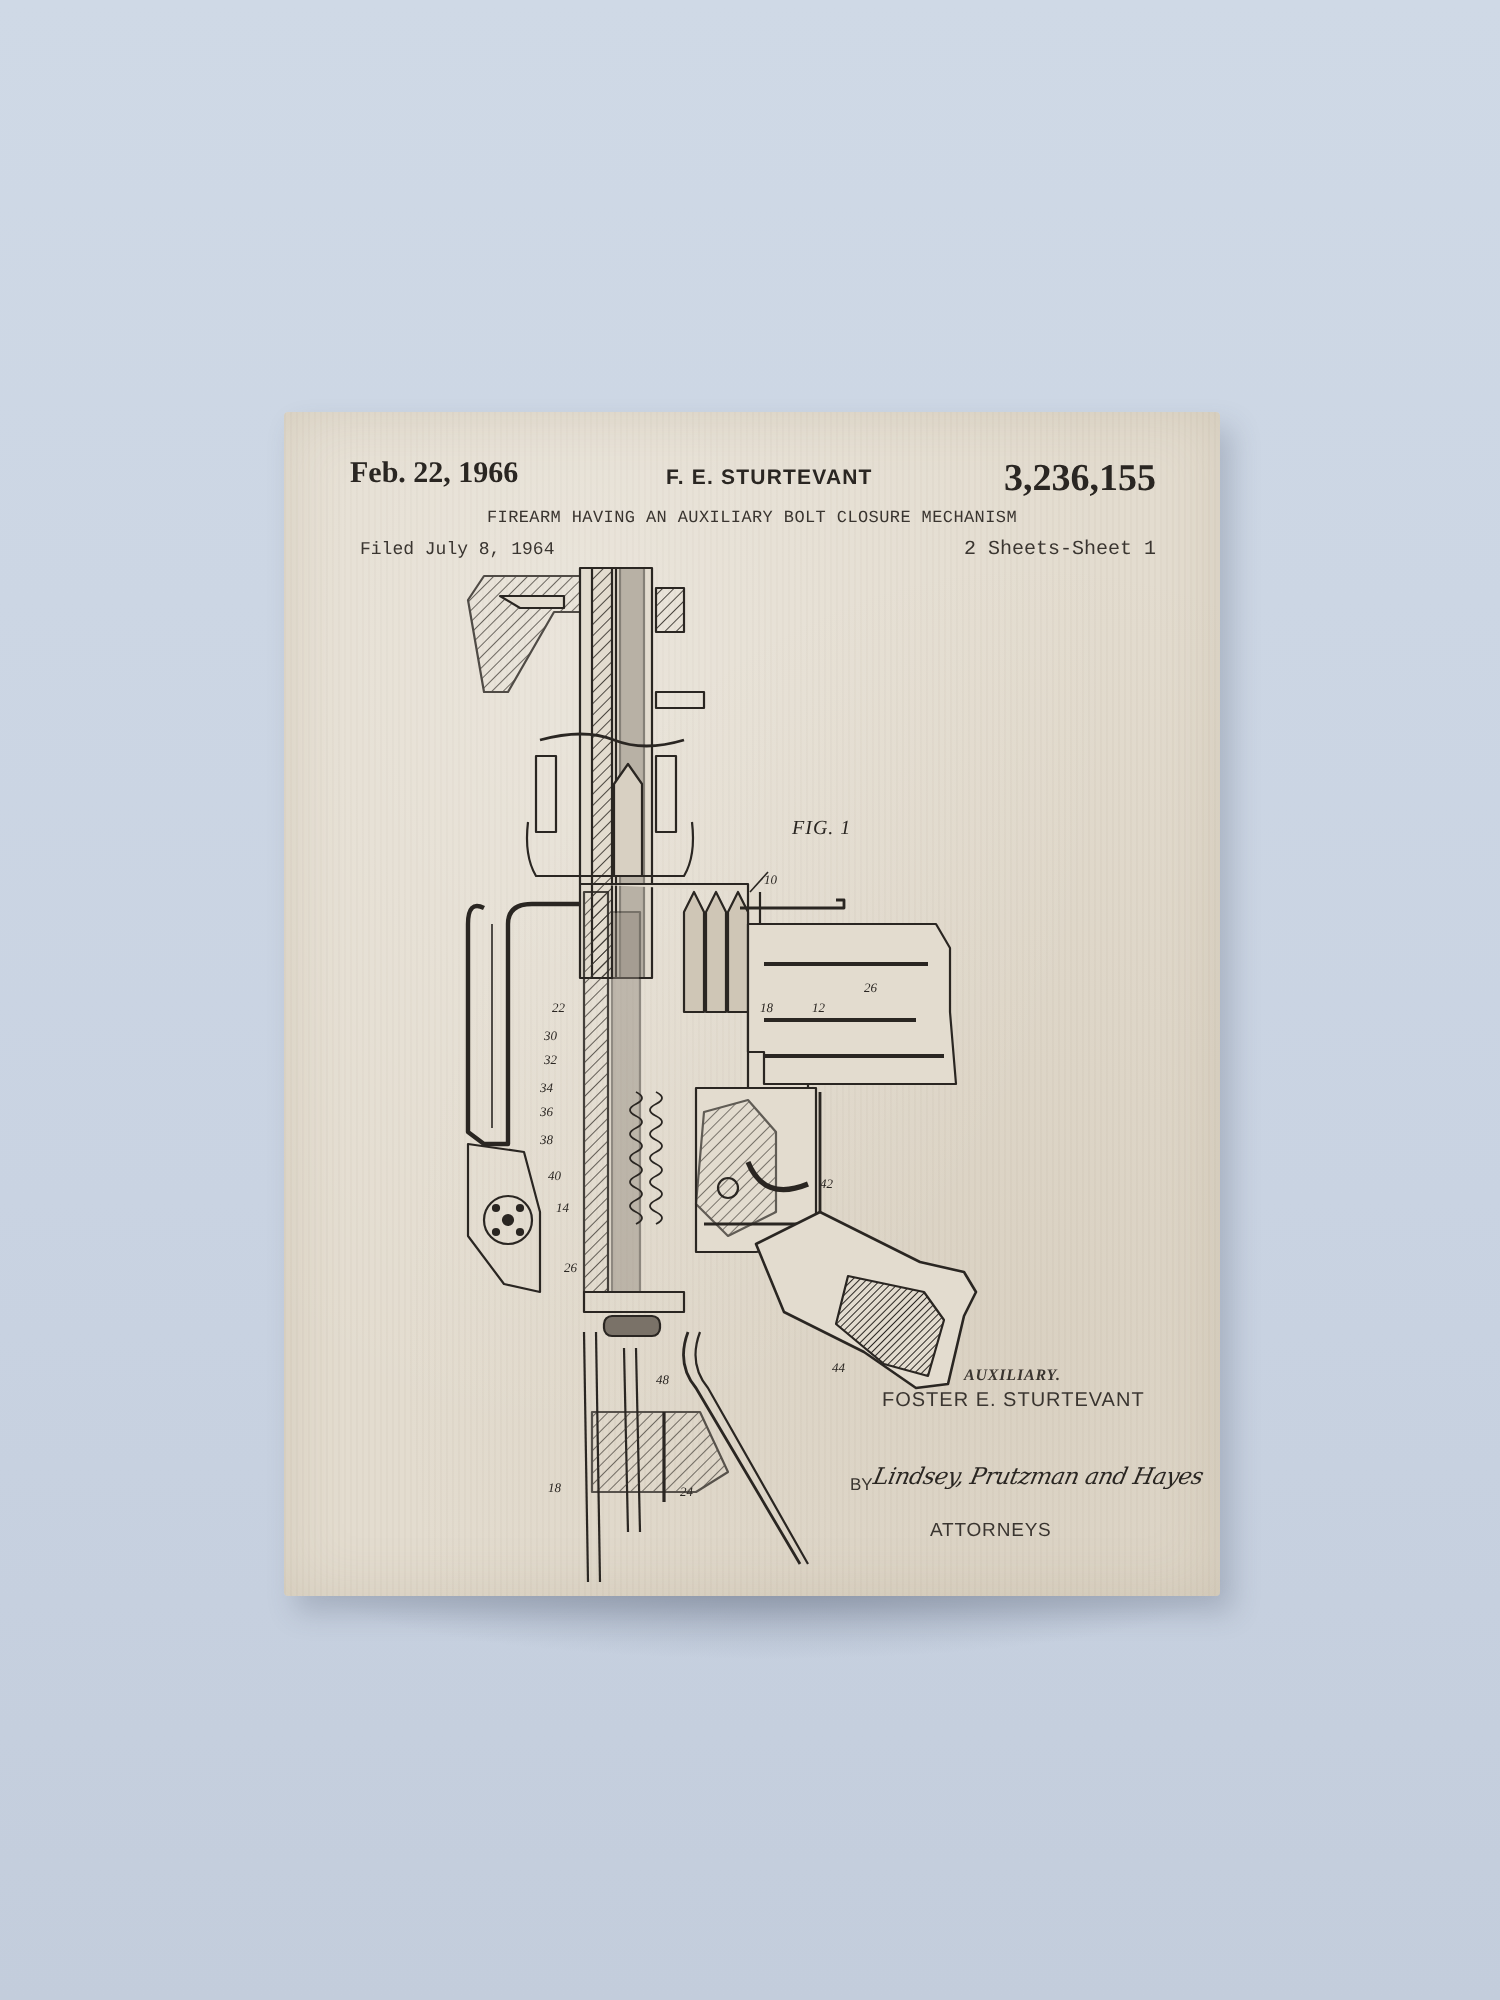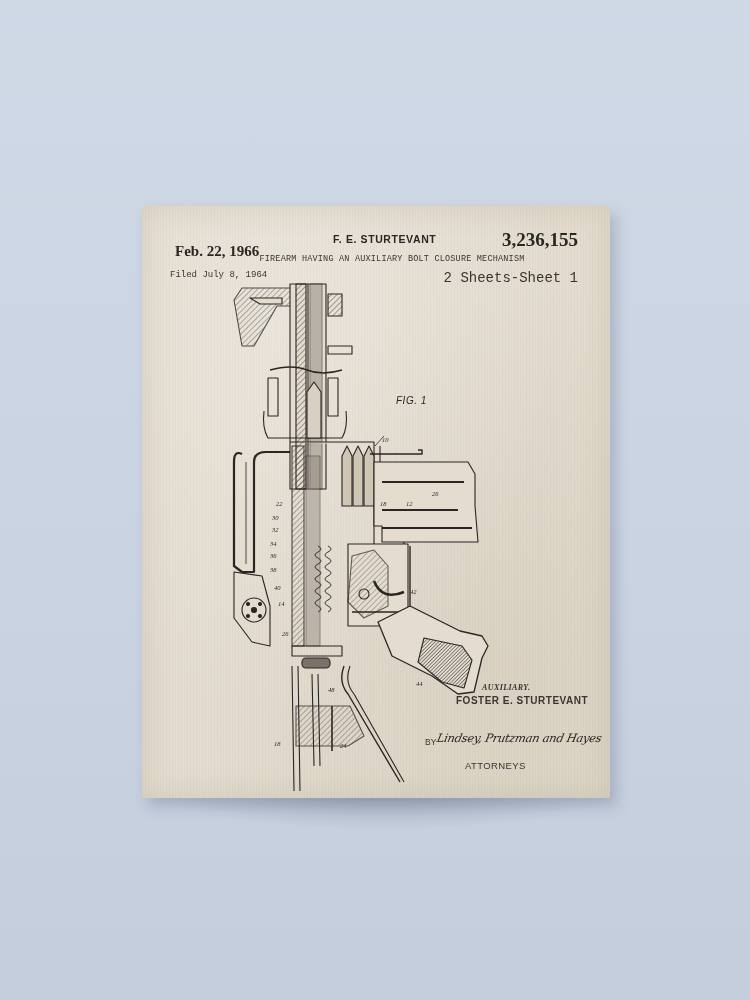--- a/index.html
+++ b/index.html
@@ -17,30 +17,30 @@
       position: absolute; left: 142px; top: 206px; width: 468px; height: 592px;
       background:
         radial-gradient(ellipse at 30% 20%, rgba(255,255,255,0.25), rgba(255,255,255,0) 60%),
         radial-gradient(ellipse at 80% 80%, rgba(150,130,100,0.12), rgba(150,130,100,0) 60%),
         repeating-linear-gradient(90deg, rgba(120,100,80,0.04) 0px, rgba(120,100,80,0.04) 1px, transparent 1px, transparent 3px),
         #e3dccf;
       box-shadow: 6px 8px 14px rgba(70,80,100,0.25), inset 0 0 30px rgba(140,120,90,0.18);
       border-radius: 2px;
       overflow: hidden;
     }
-    .hdr-date { position: absolute; left: 33px; top: 23px; font-family: "Liberation Serif", serif; font-weight: bold; font-size: 15px; color: #2a2622; margin-top: 14px; }
+    .hdr-date { position: absolute; left: 33px; top: 23px; font-family: "Liberation Serif", serif; font-weight: bold; font-size: 15px; color: #2a2622; }
     .hdr-inventor { position: absolute; left: 191px; top: 27px; font-weight: bold; font-size: 10.5px; letter-spacing: 0.6px; color: #2a2622; }
     .hdr-number { position: absolute; right: 32px; top: 23px; font-family: Liberation Serif, serif; font-weight: bold; font-size: 19px; color: #2a2622; }
-    .hdr-title { position: absolute; left: 0; width: 100%; top: 48px; text-align: center; font-family: "Liberation Mono", monospace; font-size: 8.5px; color: #3a3530; letter-spacing: 0.2px; padding-left: 16px; }
-    .hdr-filed { position: absolute; left: 28px; top: 64px; font-family: "Liberation Mono", monospace; font-size: 9px; color: #3a3530; }
-    .hdr-sheets { position: absolute; right: 32px; top: 64px; font-family: "Liberation Mono", monospace; font-size: 14px; color: #3a3530; }
-    .fig-label { position: absolute; left: 254px; top: 189px; font-style: italic; font-size: 10px; color: #2a2622; letter-spacing: 0.5px; }
+    .hdr-title { position: absolute; left: 0; width: 100%; top: 48px; text-align: center; font-family: "Liberation Mono", monospace; font-size: 8.5px; color: #3a3530; letter-spacing: 0.2px; }
+    .hdr-filed { position: absolute; left: 38px; top: 64px; font-family: "Liberation Mono", monospace; font-size: 9px; color: #3a3530; }
+    .hdr-sheets { position: absolute; right: 32px; top: 64px; font-family: "Liberation Mono", monospace; font-size: 10px; color: #3a3530; }
+    .fig-label { position: absolute; left: 254px; top: 203px; font-style: italic; font-size: 10px; color: #2a2622; letter-spacing: 0.5px; font-family: Liberation Serif, serif; }
     .drawing { position: absolute; left: 0; top: 0; width: 468px; height: 592px; }
     .inv-role { position: absolute; left: 340px; top: 477px; font-family: "Liberation Serif", serif; font-style: italic; font-weight: bold; font-size: 8px; color: #3a3530; letter-spacing: 0.4px; }
-    .inv-name { position: absolute; left: 314px; top: 489px; font-size: 10px; color: #3a3530; letter-spacing: 0.5px; font-weight: bold; }
+    .inv-name { position: absolute; left: 299px; top: 489px; font-size: 10px; color: #3a3530; letter-spacing: 0.5px; }
     .by { position: absolute; left: 283px; top: 531px; font-size: 8.5px; color: #3a3530; text-align: center; }
     .signature { position: absolute; left: 295px; top: 525px; font-family: "DejaVu Serif", serif; font-style: italic; font-size: 11.5px; color: #2a2622; letter-spacing: -0.3px; transform: skewX(-12deg); }
     .attorneys { position: absolute; left: 323px; top: 554px; font-size: 9.5px; color: #3a3530; letter-spacing: 0.4px; text-align: center; }
   </style>
 </head>
 <body>
 
 <div class="shadow"></div>
 
 <div class="canvas">

